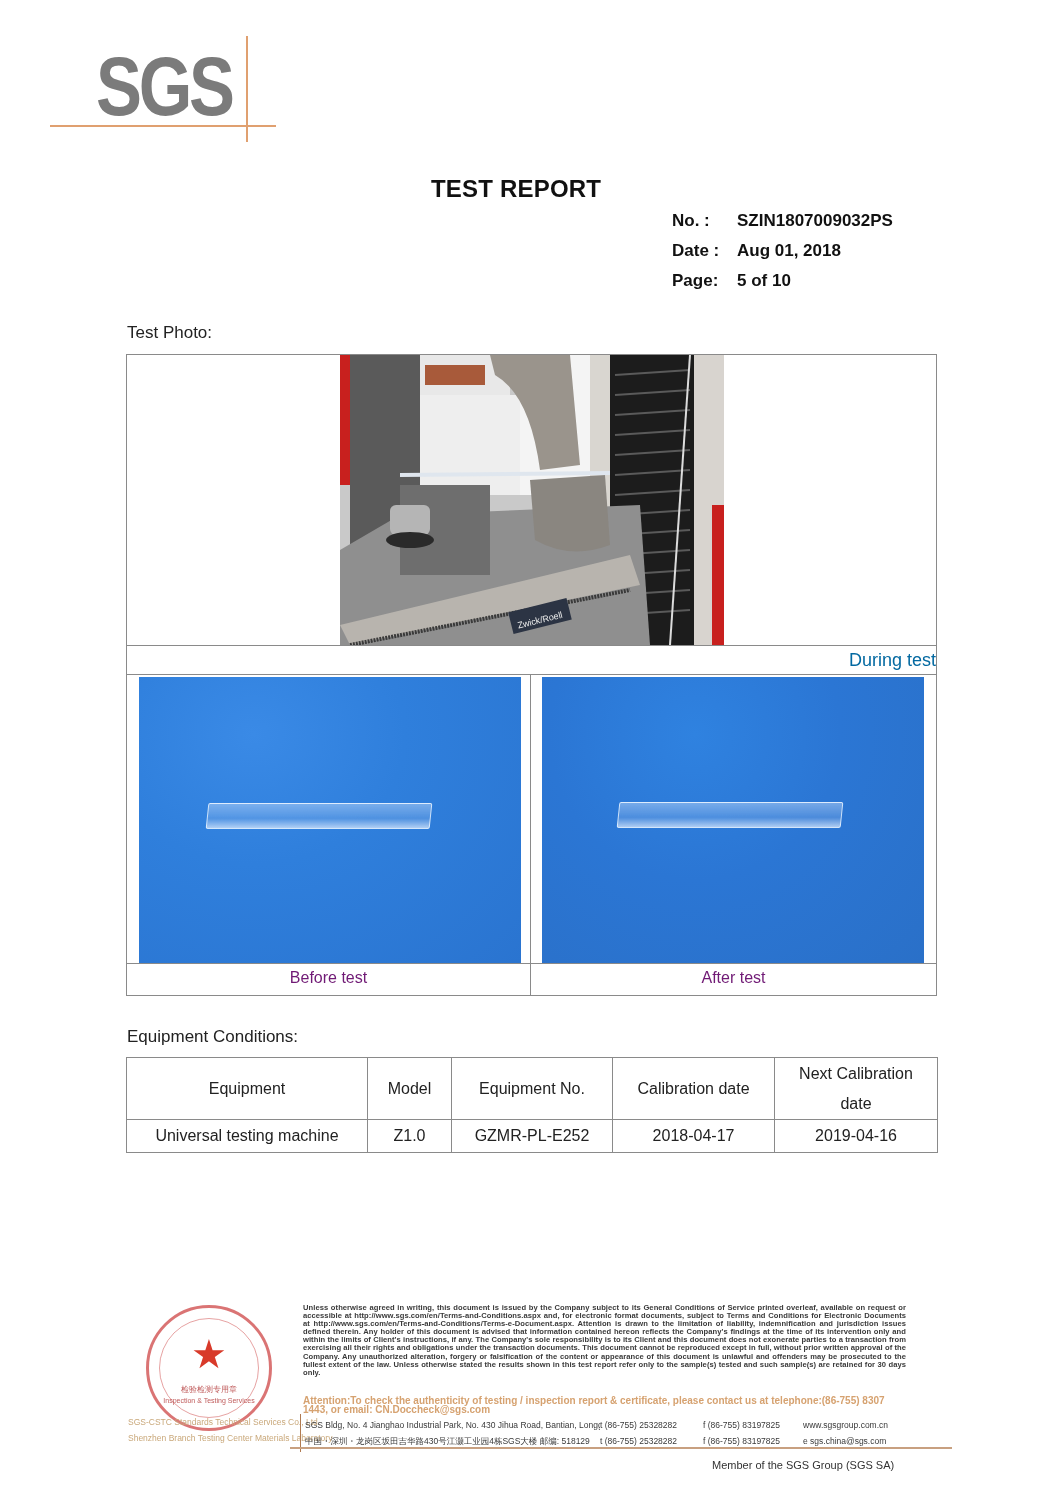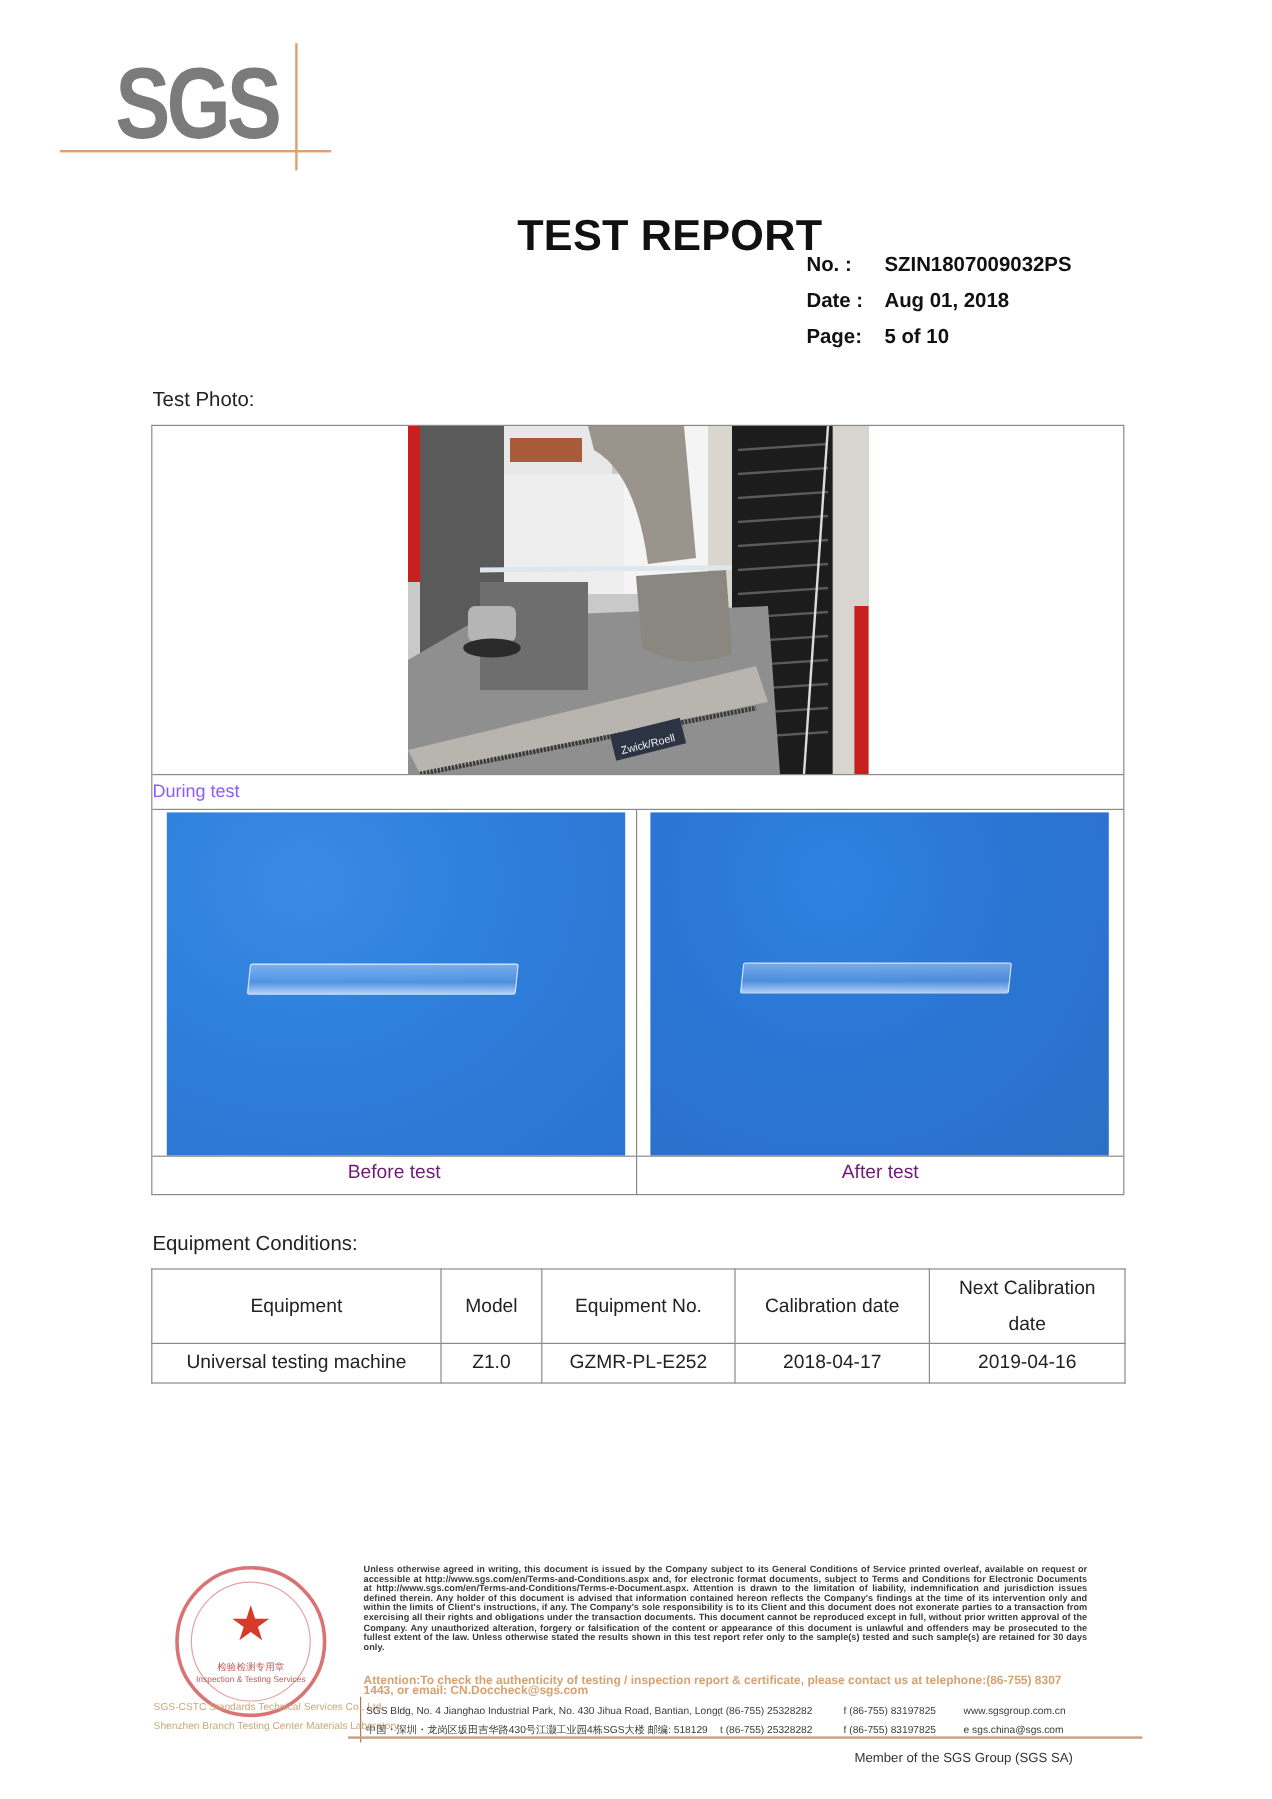--- a/index.html
+++ b/index.html
@@ -6,34 +6,34 @@
     html, body { width: 1060px; height: 1499px; background: #ffffff; overflow: hidden; }
     body { position: relative; font-family: "Liberation Sans", "DejaVu Sans", sans-serif; color: #1a1a1a; }
 
     
     .logo { position: absolute; left: 50px; top: 36px; width: 230px; height: 108px; }
     .logo-text { position: absolute; left: 46px; top: 8px; font-size: 84px; font-weight: bold; color: #7b7b7b; letter-spacing: -4px; line-height: 84px; transform: scaleX(0.82); transform-origin: left top; font-family: "Liberation Sans", sans-serif; }
     .logo-hline { position: absolute; left: 0; top: 89px; width: 226px; height: 1.5px; background: #e0a070; }
     .logo-vline { position: absolute; left: 196px; top: 0; width: 1.5px; height: 106px; background: #e0a070; }
 
     
-    .report-title { position: absolute; left: 431px; top: 175px; font-size: 36px; font-weight: bold; letter-spacing: 0.2px; color: #111; }
+    .report-title { position: absolute; left: 431px; top: 175px; font-size: 24px; font-weight: bold; letter-spacing: 0.2px; color: #111; }
     .meta { position: absolute; left: 672px; top: 209px; font-size: 17px; font-weight: bold; color: #111; }
     .meta-row { height: 30px; line-height: 24px; display: flex; }
     .meta-label { width: 65px; }
     .meta-value { }
 
     
     .section-label { position: absolute; left: 127px; font-size: 17px; color: #222; }
 
     
     .photo-table { position: absolute; left: 126px; top: 354px; width: 811px; height: 642px; border: 1.5px solid #8a8a8a; }
     .during-cell { position: absolute; left: 0; top: 0; width: 100%; height: 290px; }
     .during-photo { position: absolute; left: 213px; top: 0; width: 384px; height: 290px; overflow: hidden; background: #cfcfcf; }
-    .during-caption { position: absolute; left: 0; top: 290px; width: 100%; height: 30px; border-top: 1.5px solid #8a8a8a; border-bottom: 1.5px solid #8a8a8a; text-align: left; font-size: 15px; line-height: 28px; color: #8b5cf6; }
+    .during-caption { position: absolute; left: 0; top: 290px; width: 100%; height: 30px; border-top: 1.5px solid #8a8a8a; border-bottom: 1.5px solid #8a8a8a; text-align: right; font-size: 18px; line-height: 28px; color: #0369a1; }
     .before-cell, .after-cell { position: absolute; top: 320px; height: 320px; }
     .before-cell { left: 0; width: 404px; border-right: 1.5px solid #8a8a8a; }
     .after-cell { left: 404px; width: 405px; }
     .blue-photo { position: absolute; top: 2px; height: 286px; overflow: hidden;
       background: radial-gradient(ellipse at 30% 20%, #3a8ae6 0%, #2f7fdc 40%, #2a74d0 100%); }
     .before-cell .blue-photo { left: 12px; width: 382px; }
     .after-cell .blue-photo { left: 11px; width: 382px; background: radial-gradient(ellipse at 40% 20%, #2f82e0 0%, #2b76d4 45%, #2a70c8 100%); }
     .specimen { position: absolute; height: 26px; border: 1.5px solid rgba(235,245,255,0.8); background: linear-gradient(180deg, rgba(210,230,255,0.45), rgba(170,200,240,0.25) 60%, rgba(230,240,255,0.7)); border-radius: 2px; }
     .before-cell .specimen { left: 68px; top: 126px; width: 224px; transform: skewX(-6deg); }
     .after-cell .specimen { left: 76px; top: 125px; width: 224px; transform: skewX(-6deg); }

